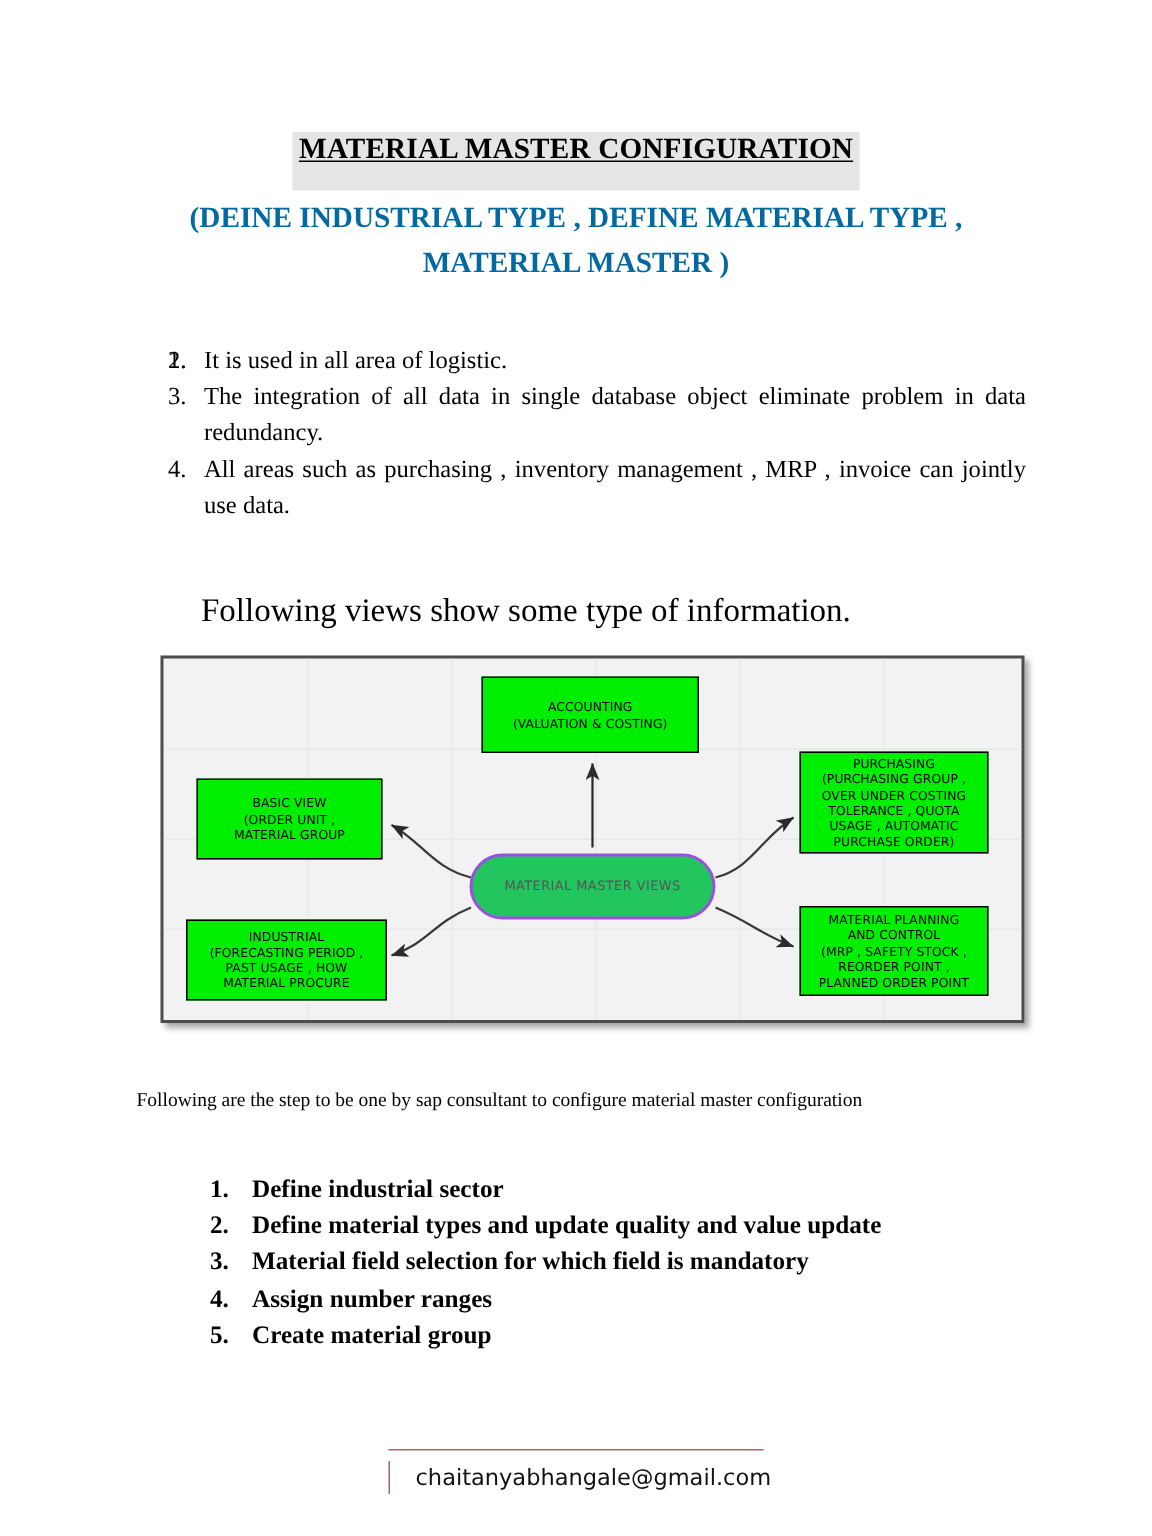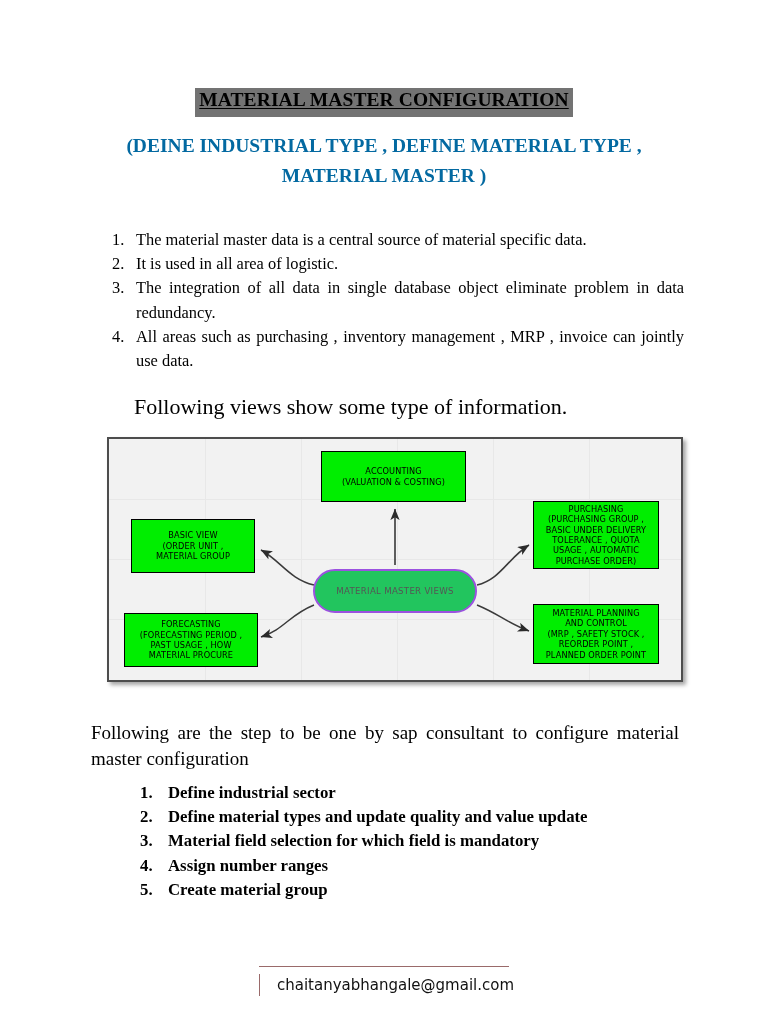--- a/index.html
+++ b/index.html
@@ -24,28 +24,28 @@
   
   .title-wrap {
     position: absolute;
     left: 0;
     top: 88px;
     width: 768px;
     text-align: center;
   }
   .main-title {
     display: inline-block;
-    background: #737373;
+    background: #e5e5e5;
     color: #000000;
     font-weight: bold;
     font-size: 19.5px;
     letter-spacing: 0.1px;
     text-decoration: underline;
     text-underline-offset: 2px;
-    padding: 1px 4px 6px 4px;
+    padding: 1px 4px 16px 4px;
     line-height: 1.15;
   }
 
   .subtitle {
     position: absolute;
     left: 84px;
     top: 131px;
     width: 600px;
     text-align: center;
     font-weight: bold;
@@ -154,21 +154,21 @@
     inset: 0;
     pointer-events: none;
   }
 
   
   .para-follow {
     position: absolute;
     left: 91px;
     top: 720px;
     width: 588px;
-    font-size: 19px;
+    font-size: 13px;
     line-height: 26px;
     text-align: justify;
   }
 
   
   .steps-list {
     position: absolute;
     left: 140px;
     top: 781px;
     width: 540px;
@@ -222,21 +222,20 @@
   </div>
 
   <div class="subtitle">
     <div>(DEINE INDUSTRIAL TYPE , DEFINE MATERIAL TYPE ,</div>
     <div>MATERIAL MASTER )</div>
   </div>
 
   <ol class="intro-list">
     <li>
       <span class="num">1.</span>
-      <span>The material master data is a central source of material specific data.</span>
     </li>
     <li>
       <span class="num">2.</span>
       <span>It is used in all area of logistic.</span>
     </li>
     <li>
       <span class="num">3.</span>
       <span>The integration of all data in single database object eliminate problem in data redundancy.</span>
     </li>
     <li>
@@ -289,30 +288,30 @@
           <div>BASIC VIEW</div>
           <div>(ORDER UNIT ,</div>
           <div>MATERIAL GROUP</div>
         </div>
       </div>
 
       <div class="node-box" style="left:424px; top:62px; width:126px; height:68px;">
         <div class="txt">
           <div>PURCHASING</div>
           <div>(PURCHASING GROUP ,</div>
-          <div>BASIC UNDER DELIVERY</div>
+          <div>OVER UNDER COSTING</div>
           <div>TOLERANCE , QUOTA</div>
           <div>USAGE , AUTOMATIC</div>
           <div>PURCHASE ORDER)</div>
         </div>
       </div>
 
       <div class="node-box" style="left:15px; top:174px; width:134px; height:54px;">
         <div class="txt">
-          <div>FORECASTING</div>
+          <div>INDUSTRIAL</div>
           <div>(FORECASTING PERIOD ,</div>
           <div>PAST USAGE , HOW</div>
           <div>MATERIAL PROCURE</div>
         </div>
       </div>
 
       <div class="node-box" style="left:424px; top:165px; width:126px; height:60px;text-align:center;">
         <div class="txt">
           <div>MATERIAL PLANNING</div>
           <div>AND CONTROL</div>

